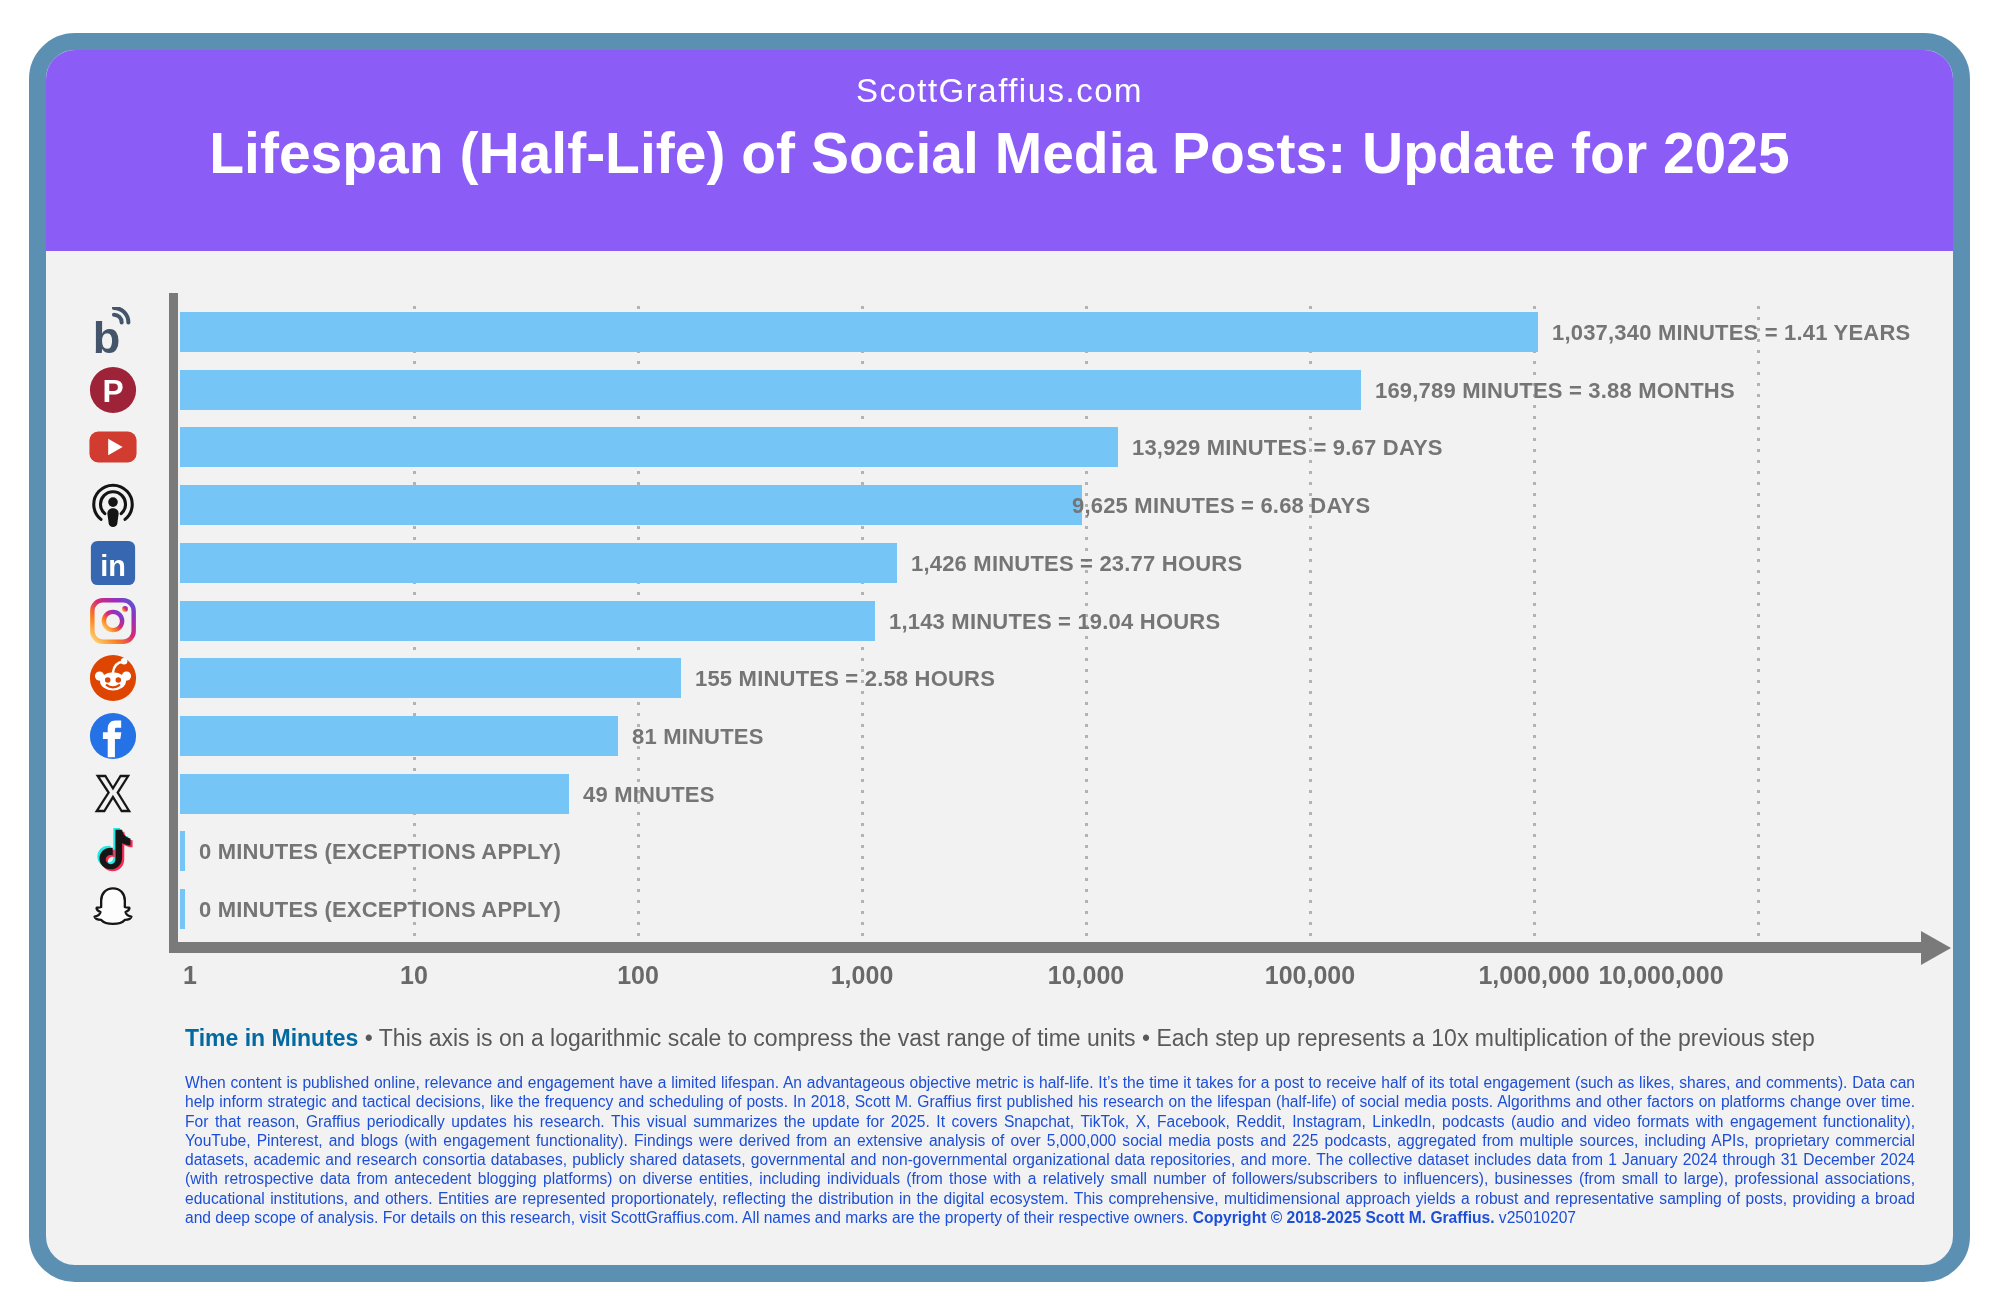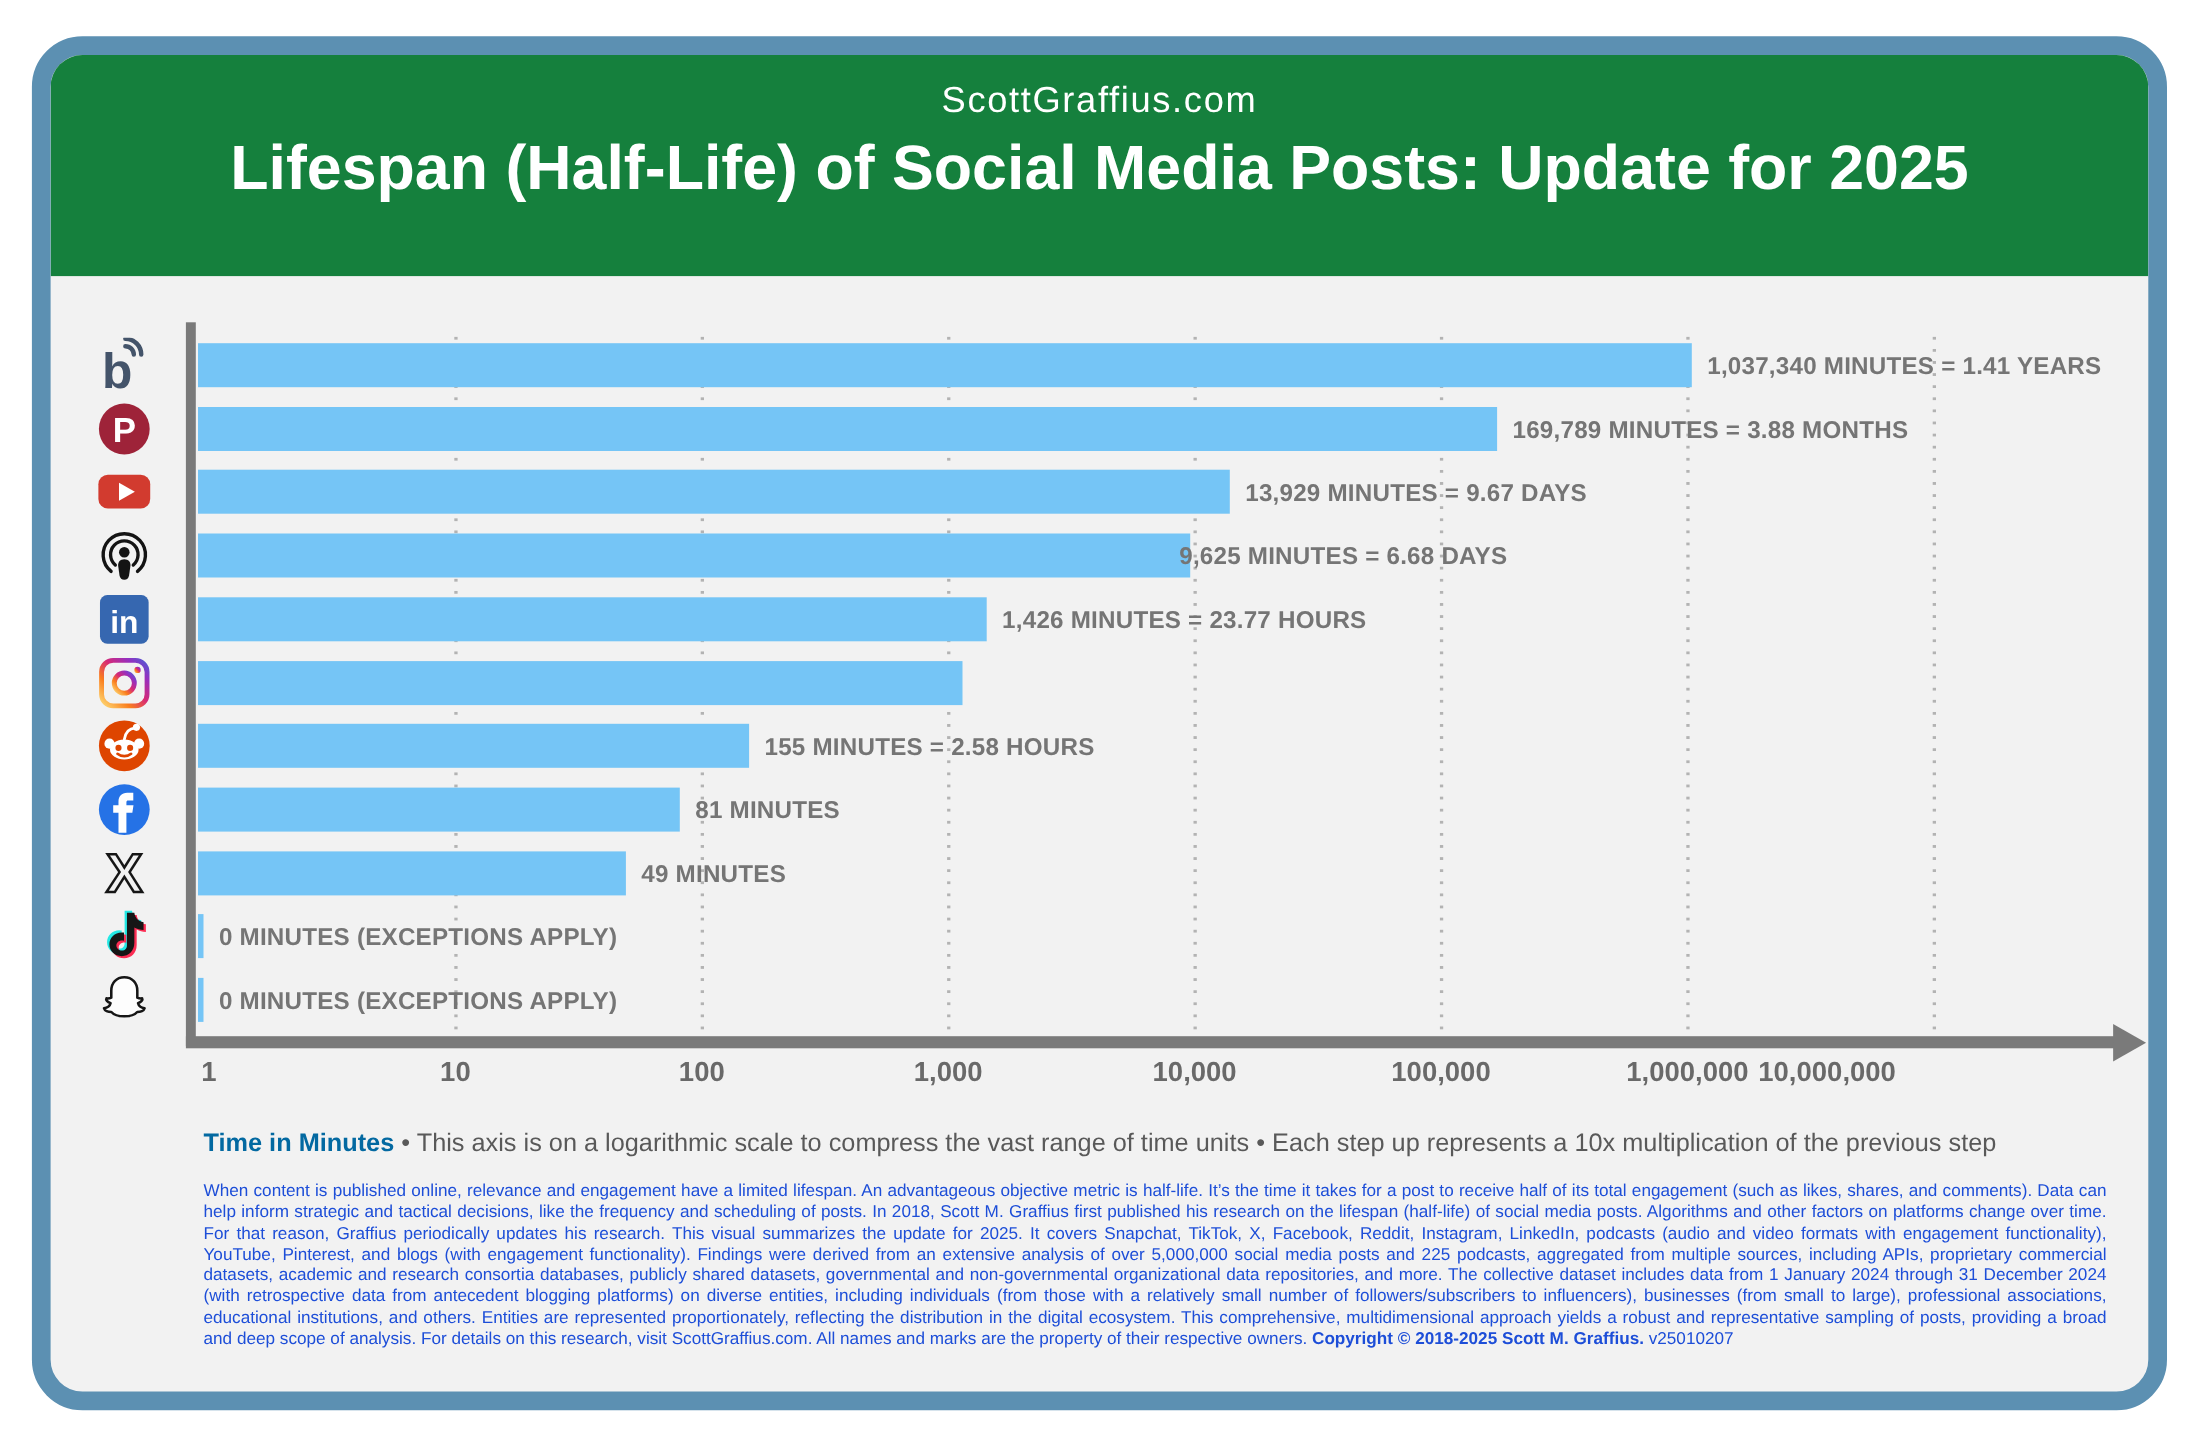--- a/index.html
+++ b/index.html
@@ -2,21 +2,21 @@
 <html><head>
 <meta charset="utf-8">
 <style>
   html,body{margin:0;padding:0;background:#ffffff;}
   #stage{position:relative;width:1999px;height:1314px;background:#ffffff;
          font-family:"Liberation Sans",sans-serif;overflow:hidden;}
   
   #frame{position:absolute;left:29px;top:33px;width:1941px;height:1249px;
          border:17px solid #5C90B2;border-radius:46px;background:#F2F2F2;overflow:hidden;box-sizing:border-box;}
   
-  #header{position:absolute;left:0;top:0;width:100%;height:201px;background:#15803d;text-align:center;}
+  #header{position:absolute;left:0;top:0;width:100%;height:201px;background:#8b5cf6;text-align:center;}
   #site-name{padding-top:22px;font-size:33px;letter-spacing:1.5px;color:#ffffff;}
   #main-title{margin-top:10px;font-size:57px;font-weight:bold;color:#ffffff;white-space:nowrap;}
   
   #plot{position:absolute;left:0;top:0;width:100%;height:100%;}
   .gridline{position:absolute;width:3px;top:252px;height:640px;
             background-image:radial-gradient(circle,#B3B3B3 1.5px,transparent 1.7px);
             background-size:3px 11px;background-repeat:repeat-y;}
   #y-axis{position:absolute;left:123px;top:243px;width:9px;height:658px;background:#7A7A7A;}
   #x-axis{position:absolute;left:123px;top:892px;width:1756px;height:11px;background:#7A7A7A;}
   #x-axis-arrow{position:absolute;left:1875px;top:881px;width:0;height:0;
@@ -121,20 +121,21 @@
                 <stop offset="0.8" stop-color="#962FBF"></stop>
           <stop offset="1" stop-color="#4F5BD5"></stop>
         </linearGradient>
       </defs>
       <rect x="4.5" y="4.5" width="43" height="43" rx="11" fill="none" stroke="url(#igGrad)" stroke-width="4.6"></rect>
       <circle cx="26" cy="26" r="9.5" fill="none" stroke="url(#igGrad)" stroke-width="4.6"></circle>
       <circle cx="38.5" cy="13.5" r="3" fill="url(#igGrad)"></circle>
     </svg>
         </div>
         <div class="bar" style="left: 134px; top: 550.5px; width: 695px;"></div>
+        <div class="bar-label" style="left: 843px; top: 550.5px;">1,143 MINUTES = 19.04 HOURS</div>
         <div class="row-icon" style="left: 42px; top: 603.2px;">
           <svg viewBox="0 0 52 52" xmlns="http://www.w3.org/2000/svg">
       <circle cx="26" cy="26" r="24" fill="#DE4500"></circle>
       <circle cx="12" cy="24" r="4.8" fill="#ffffff"></circle>
       <circle cx="40" cy="24" r="4.8" fill="#ffffff"></circle>
       <ellipse cx="26" cy="29.5" rx="13.5" ry="9.5" fill="#ffffff"></ellipse>
       <path d="M26 20 C27 12.5 30.5 9.5 36.5 9" fill="none" stroke="#ffffff" stroke-width="2.6" stroke-linecap="round"></path>
       <circle cx="37.5" cy="8.5" r="3.4" fill="#ffffff"></circle>
       <circle cx="20.5" cy="28" r="2.9" fill="#DE4500"></circle>
       <circle cx="31.5" cy="28" r="2.9" fill="#DE4500"></circle>

